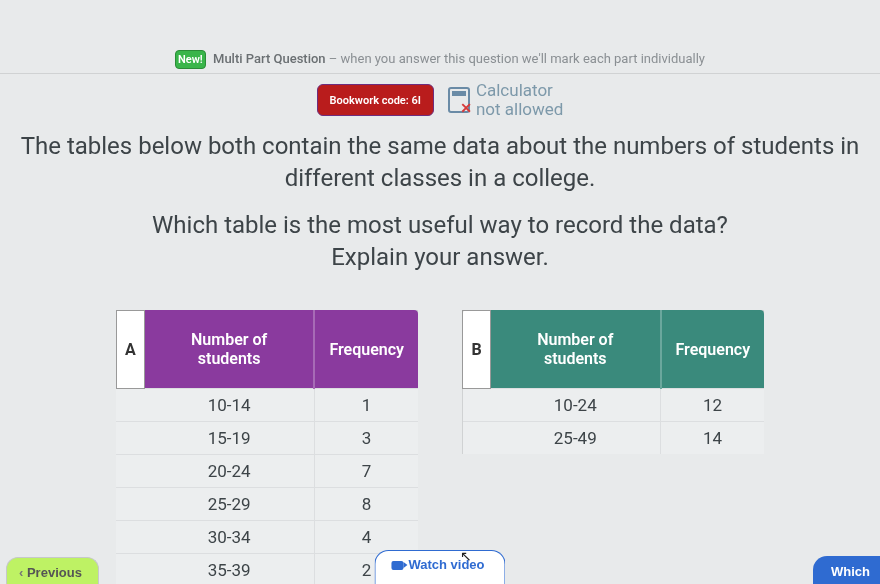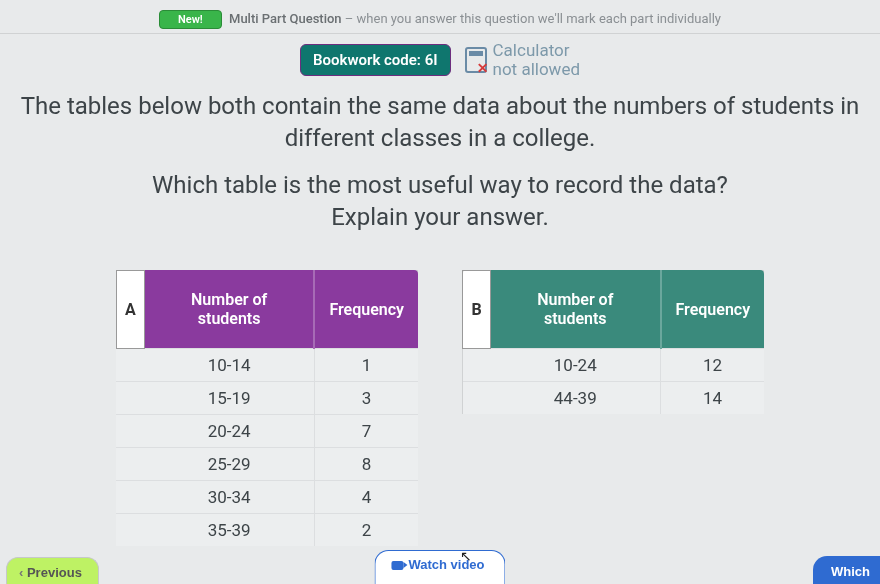--- a/index.html
+++ b/index.html
@@ -18,40 +18,41 @@
     padding: 10px 0 4px 0;
     font-size: 13px;
     color: #8a8f93;
     border-bottom: 1px solid #d0d2d3;
   }
   .new-badge {
     display: inline-block;
     background: #39b54a;
     color: #fff;
     border-radius: 4px;
-    padding: 2px 18px;
+    padding: 2px 2px;
     font-size: 11px;
     font-weight: 600;
     margin-right: 4px;
     border: 1px solid #2a8c37;
+    margin-top: 40px;
   }
   .topbar-strong { color: #6a6f72; font-weight: 500; }
   .meta-row {
     text-align: center;
     padding: 10px 0 8px 0;
   }
   .bookwork {
     display: inline-flex;
     align-items: center;
     vertical-align: middle;
-    background: #0f766e;
+    background: #b91c1c;
     color: #fff;
     border-radius: 6px;
     padding: 7px 12px;
-    font-size: 15px;
+    font-size: 11px;
     font-weight: 600;
     border: 1px solid #6d2d7e;
     margin-right: 10px;
     height: 32px;
   }
   .calc-wrap {
     display: inline-flex;
     align-items: center;
     vertical-align: middle;
     height: 32px;
@@ -278,21 +279,21 @@
       <th class="col-num">Number of students</th>
       <th class="col-freq">Frequency</th>
     </tr>
     <tr>
           <td></td>
           <td class="col-num">10-24</td>
           <td class="col-freq">12</td>
         </tr>
     <tr>
           <td></td>
-          <td class="col-num">44-39</td>
+          <td class="col-num">25-49</td>
           <td class="col-freq">14</td>
         </tr>
   </tbody>
     </table>
 
 </div>
 
 <div class="bottombar">
   <button class="prev-btn">Previous</button>
   <button class="watch-btn">

